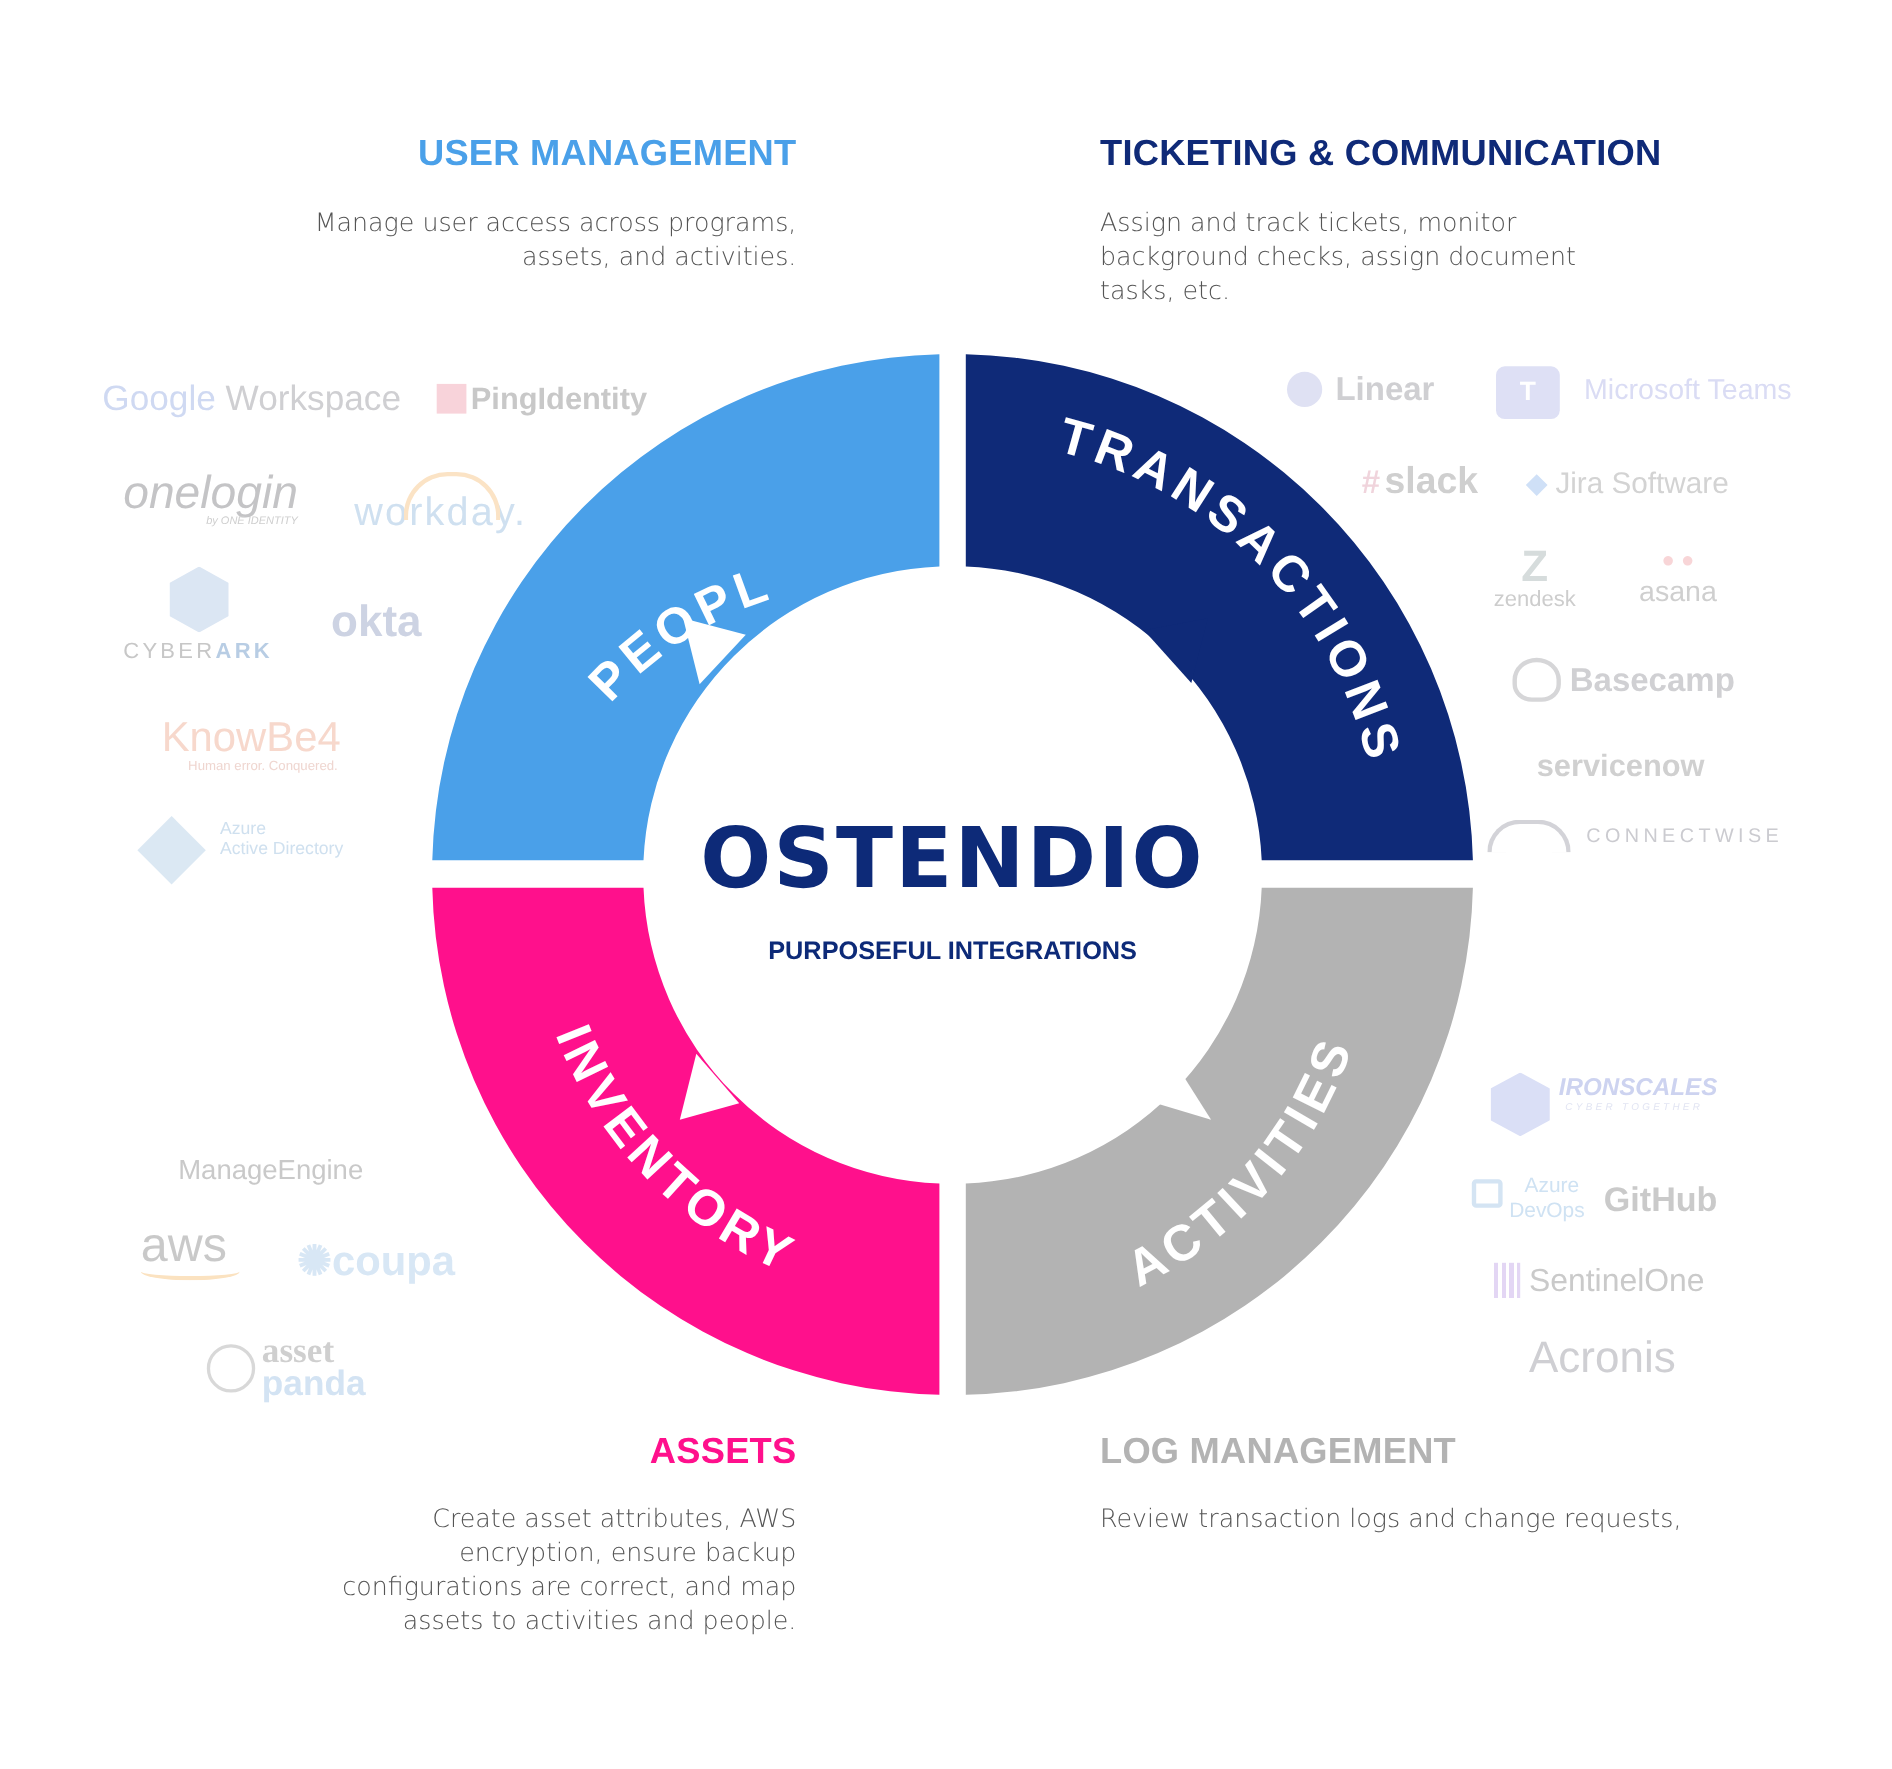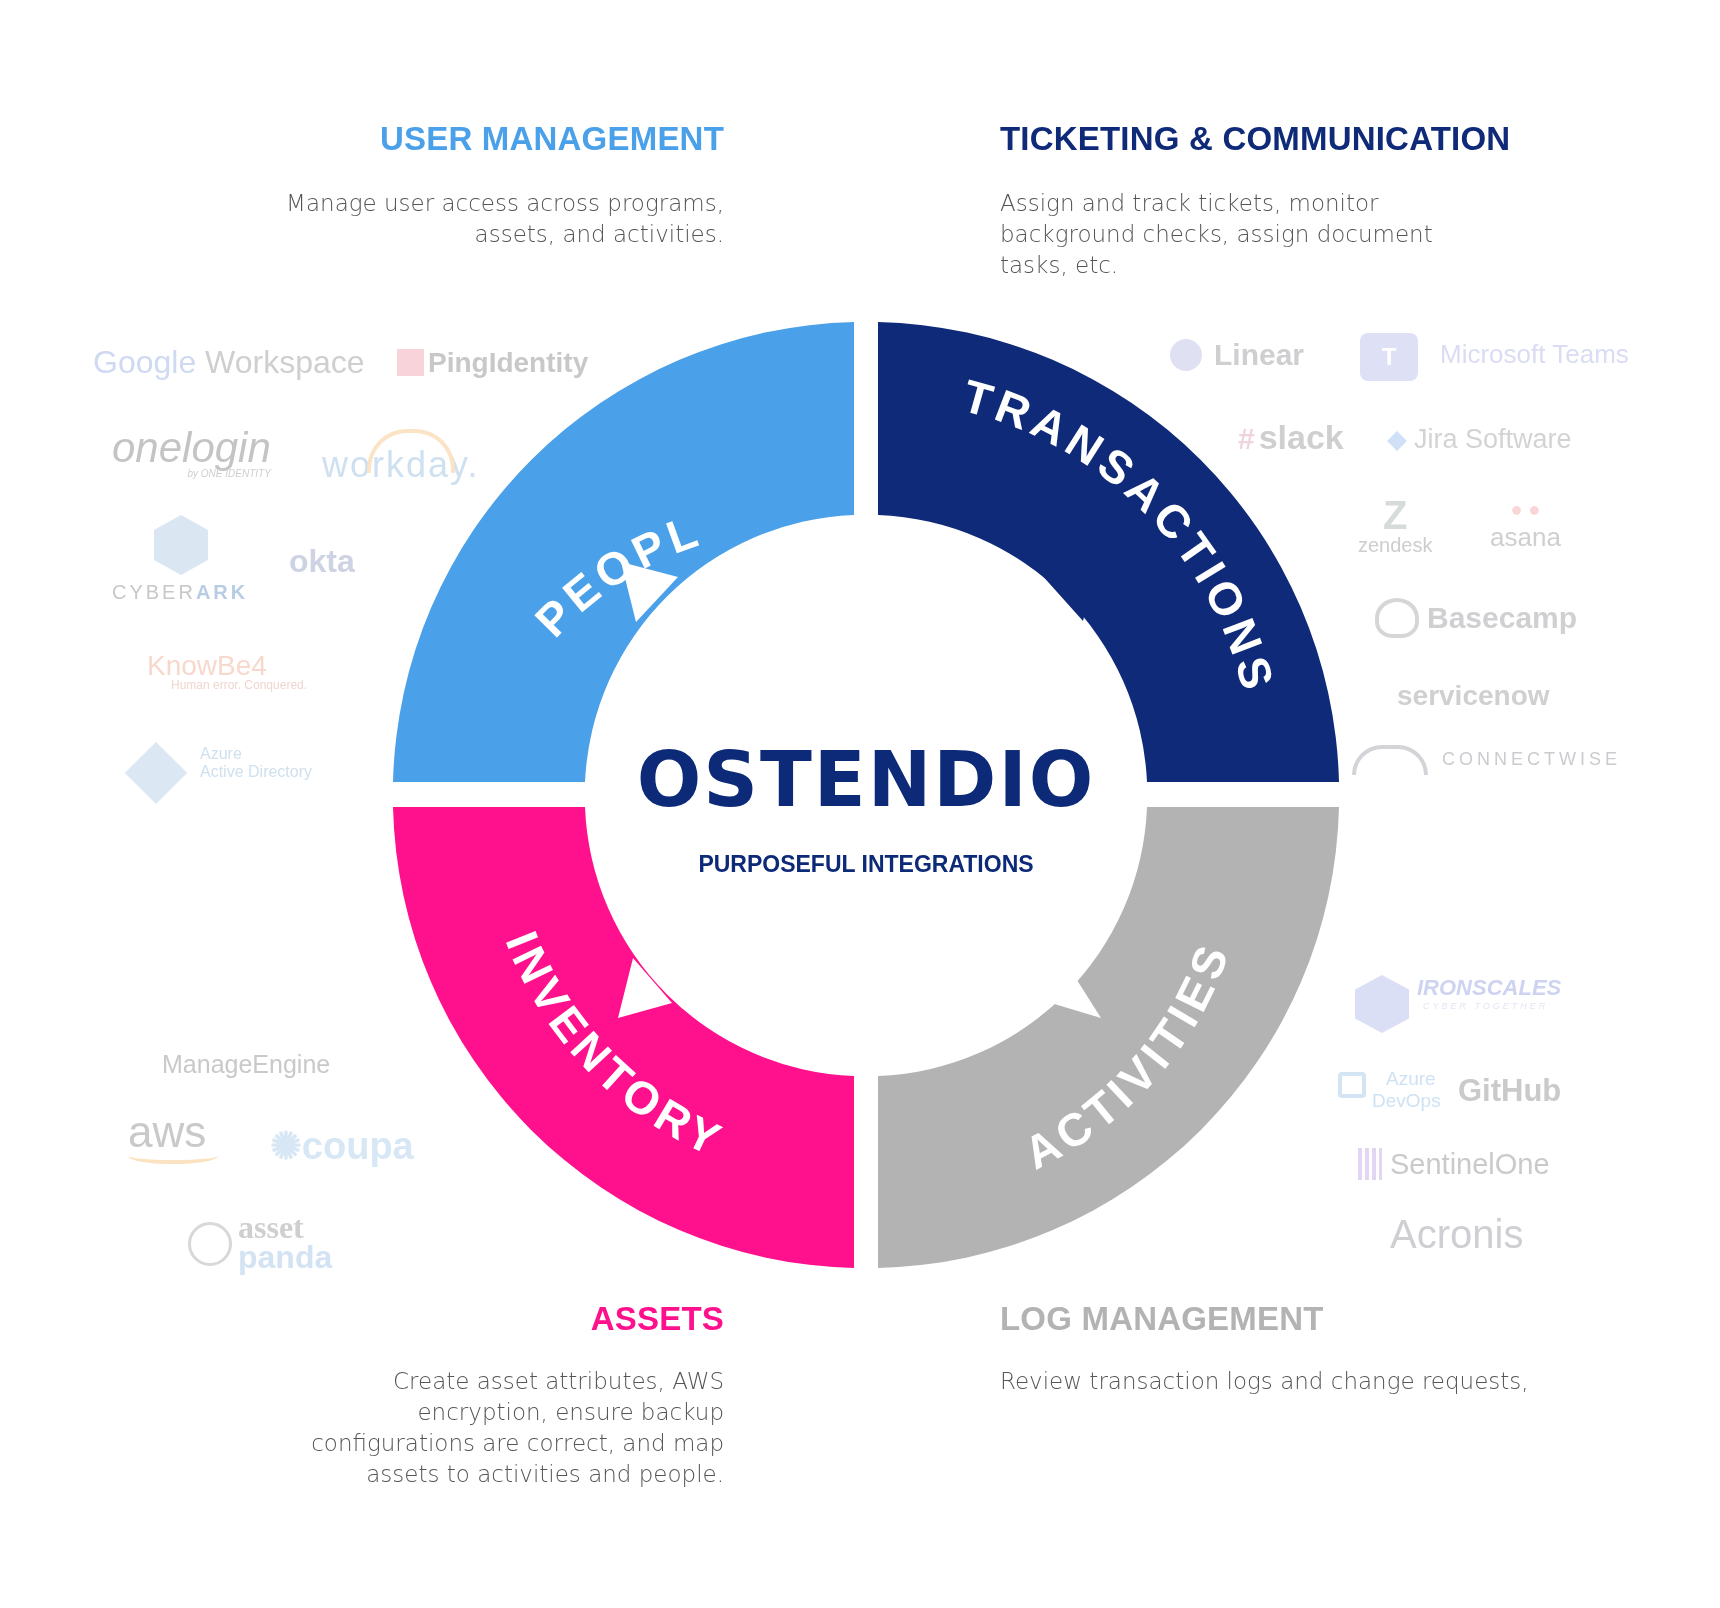--- a/index.html
+++ b/index.html
@@ -93,23 +93,23 @@
   <div style="font-size:10px;text-align:right;margin-top:-4px;color:#cfcfcf;">by ONE IDENTITY</div>
 </div>
 <div class="logo" style="left:322px;top:444px;font-size:36px;color:#cfe0f0;letter-spacing:2px;">
   <span style="position:absolute;left:45px;top:-15px;width:80px;height:40px;border:4px solid #fbe3c5;border-bottom:none;border-radius:40px 40px 0 0;"></span>
   <span>workday.</span>
 </div>
 <div class="logo" style="left:112px;top:515px;">
   <div style="margin-left:42px;width:54px;height:60px;background:#dbe6f3;clip-path:polygon(50% 0,100% 25%,100% 75%,50% 100%,0 75%,0 25%);"></div>
   <div style="font-size:20px;letter-spacing:3px;margin-top:6px;"><span style="color:#c7c7c7;">CYBER</span><span style="color:#b8cde4;font-weight:700;text-align:right;">ARK</span></div>
 </div>
-<div class="logo" style="left:289px;top:543px;font-size:32px;font-weight:700;color:#cdd3e3;">okta</div>
+<div class="logo" style="left:301px;top:543px;font-size:40px;font-weight:700;color:#cdd3e3;">okta</div>
 <div class="logo" style="left:147px;top:650px;color:#f7d8cc;">
-  <div style="font-size:28px;">KnowBe4</div>
+  <div style="font-size:38px;">KnowBe4</div>
   <div style="font-size:12px;margin-left:24px;margin-top:-4px;color:#efd6d0;">Human error. Conquered.</div>
 </div>
 <div class="logo" style="left:130px;top:745px;color:#cfe0ef;">
   <span style="position:absolute;left:4px;top:6px;width:44px;height:44px;background:#dbe8f3;transform:rotate(45deg);"></span>
   <div style="margin-left:70px;font-size:16px;line-height:18px;">
     <div>Azure</div>
     <div>Active Directory</div>
   </div>
 </div>
 

